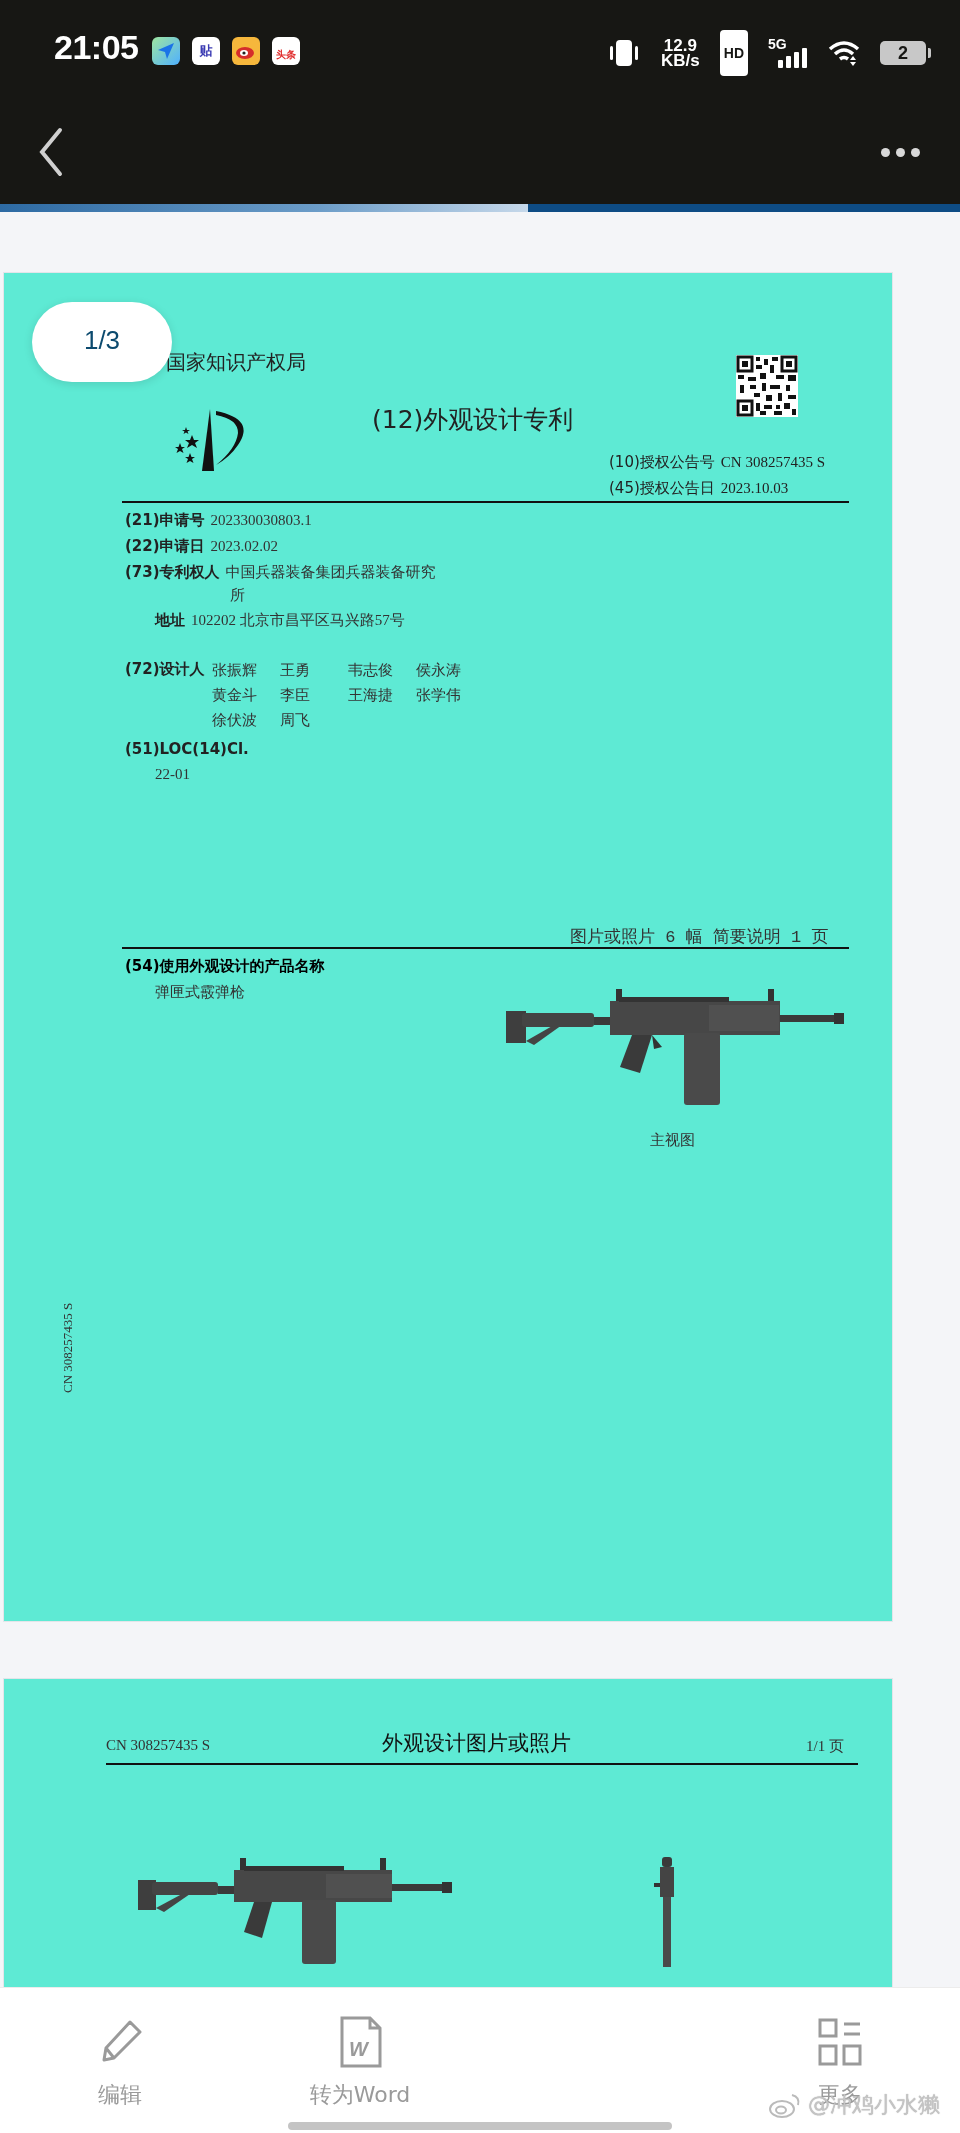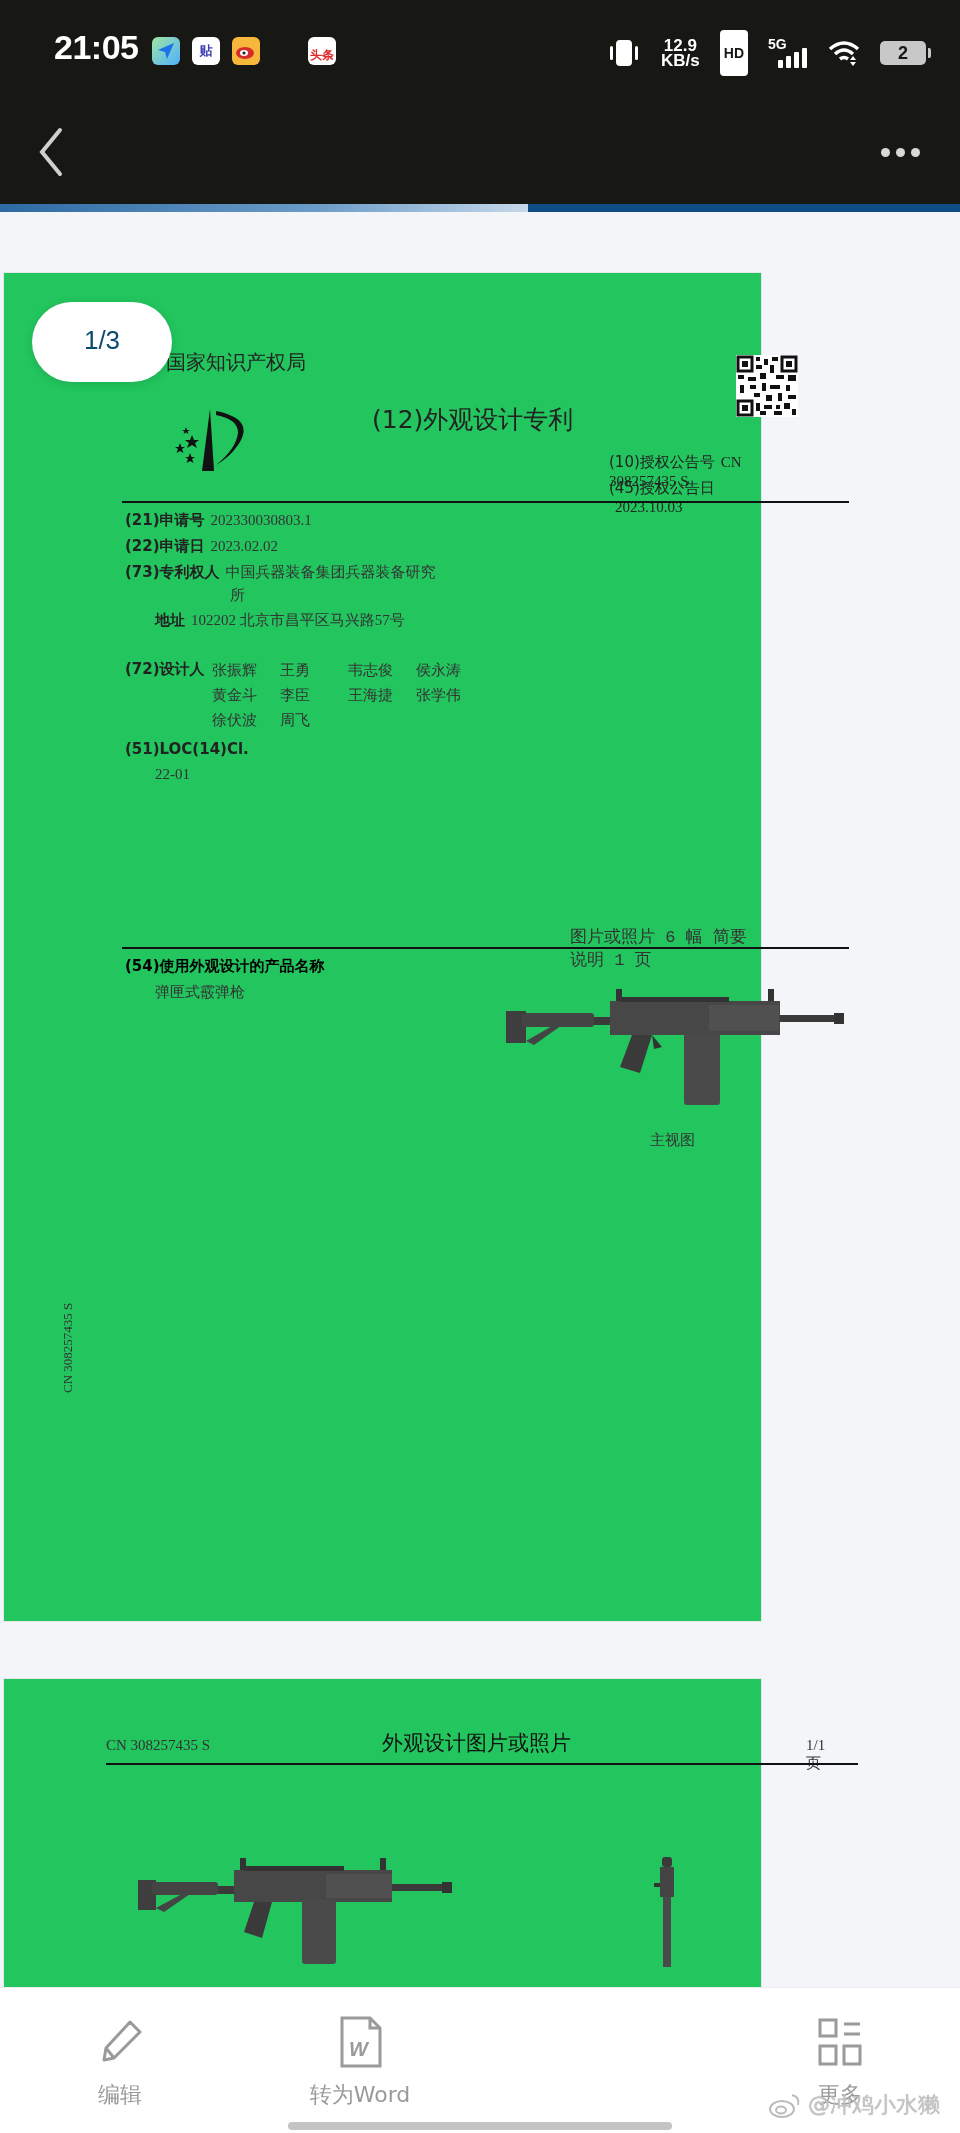--- a/index.html
+++ b/index.html
@@ -4,21 +4,21 @@
 <style>
   * { box-sizing: border-box; margin: 0; padding: 0; }
   html, body { width: 960px; height: 2133px; overflow: hidden; background: #f4f5f8; font-family: "DejaVu Sans", sans-serif; }
   .status-bar { position: absolute; left: 0; top: 0; width: 960px; height: 100px; background: #171714; color: #fff; }
   .time { position: absolute; left: 54px; top: 28px; font-family: "Liberation Sans", sans-serif; font-size: 34px; font-weight: bold; letter-spacing: -0.5px; }
   .app-icons { position: absolute; left: 152px; top: 37px; display: flex; gap: 12px; }
   .app-icon { width: 28px; height: 28px; border-radius: 6px; display: flex; align-items: center; justify-content: center; font-size: 13px; font-weight: bold; }
   .ai-nav { background: linear-gradient(135deg,#9fe6a0,#4fb0ff); color: #1a73e8; }
   .ai-tieba { background: #fff; color: #3b3bb3; }
   .ai-weibo { background: #f6b73c; color: #d52c2b; }
-  .ai-toutiao { background: #fff; color: #e02b2b; font-size: 12px; border-top: 8px solid #fff; margin-left: 36px; }
+  .ai-toutiao { background: #fff; color: #e02b2b; font-size: 10px; border-top: 8px solid #fff; }
   .status-right { position: absolute; right: 34px; top: 30px; display: flex; align-items: center; gap: 20px; }
   .vib { width: 34px; height: 30px; display: flex; align-items: center; justify-content: center; gap: 3px; }
   .vib .bar { width: 3px; height: 14px; background: #fff; border-radius: 2px; }
   .vib .body { width: 16px; height: 26px; background: #fff; border-radius: 4px; }
   .speed { font-family: "Liberation Sans", sans-serif; font-weight: bold; font-size: 17px; line-height: 15px; text-align: center; }
   .hd { background: #fff; color: #171714; font-weight: bold; font-size: 14px; border-radius: 4px; padding: 15px 4px; font-family: "Liberation Sans", sans-serif; }
   .fiveg { position: relative; width: 40px; height: 30px; }
   .fiveg .lbl { position: absolute; left: 0; top: -2px; font-size: 14px; font-weight: bold; font-family: "Liberation Sans", sans-serif; }
   .fiveg .bars { position: absolute; left: 10px; bottom: 0; display: flex; align-items: flex-end; gap: 3px; }
   .fiveg .bars i { display: block; width: 5px; background: #fff; border-radius: 1px; }
@@ -27,21 +27,21 @@
   .battery:after { content: ""; position: absolute; right: -5px; top: 7px; width: 3px; height: 10px; background: #c8c8c8; border-radius: 0 2px 2px 0; }
 
   .nav-bar { position: absolute; left: 0; top: 100px; width: 960px; height: 104px; background: #171714; }
   .back-btn { position: absolute; left: 30px; top: 22px; width: 50px; height: 60px; cursor: pointer; }
   .more-btn { position: absolute; right: 30px; top: 40px; width: 60px; height: 24px; display: flex; gap: 6px; align-items: center; justify-content: center; cursor: pointer; }
   .more-btn i { display: block; width: 9px; height: 9px; background: #d8d8d8; border-radius: 50%; }
   .progress { position: absolute; left: 0; top: 204px; width: 960px; height: 8px; background: #0e4c85; }
   .progress-fill { height: 100%; background: linear-gradient(90deg,#2d6aa3 0%,#6b9cc8 60%,#c6d8ea 100%); }
 
   .viewer { position: absolute; left: 0; top: 212px; width: 960px; height: 1775px; background: #f4f5f8; overflow: hidden; }
-  .page { position: absolute; left: 3px; width: 759px; background: #22c55e; border: 1px solid #e3e5ea; }
+  .page { position: absolute; left: 3px; width: 890px; background: #5eead4; border: 1px solid #e3e5ea; }
   .page1 { top: 60px; height: 1350px; }
   .page2 { top: 1466px; height: 400px; }
   .page-indicator { position: absolute; left: 32px; top: 90px; width: 140px; height: 80px; background: #fff; border-radius: 40px; box-shadow: 0 2px 10px rgba(0,0,0,0.12); font-family: "Liberation Sans", sans-serif; font-size: 26px; color: #0c4a6e; display: flex; align-items: center; justify-content: center; padding-bottom: 4px; z-index: 5; }
 
   .doc { position: absolute; font-family: "DejaVu Sans", sans-serif; color: #222; }
   .serif { font-family: "Liberation Serif", "DejaVu Serif", serif; }
   .office { left: 162px; top: 76px; font-size: 20px; }
   .logo { left: 162px; top: 132px; width: 90px; height: 68px; }
   .doc-title { left: 368px; top: 130px; font-size: 25px; }
   .qr { left: 732px; top: 82px; width: 62px; height: 62px; }

